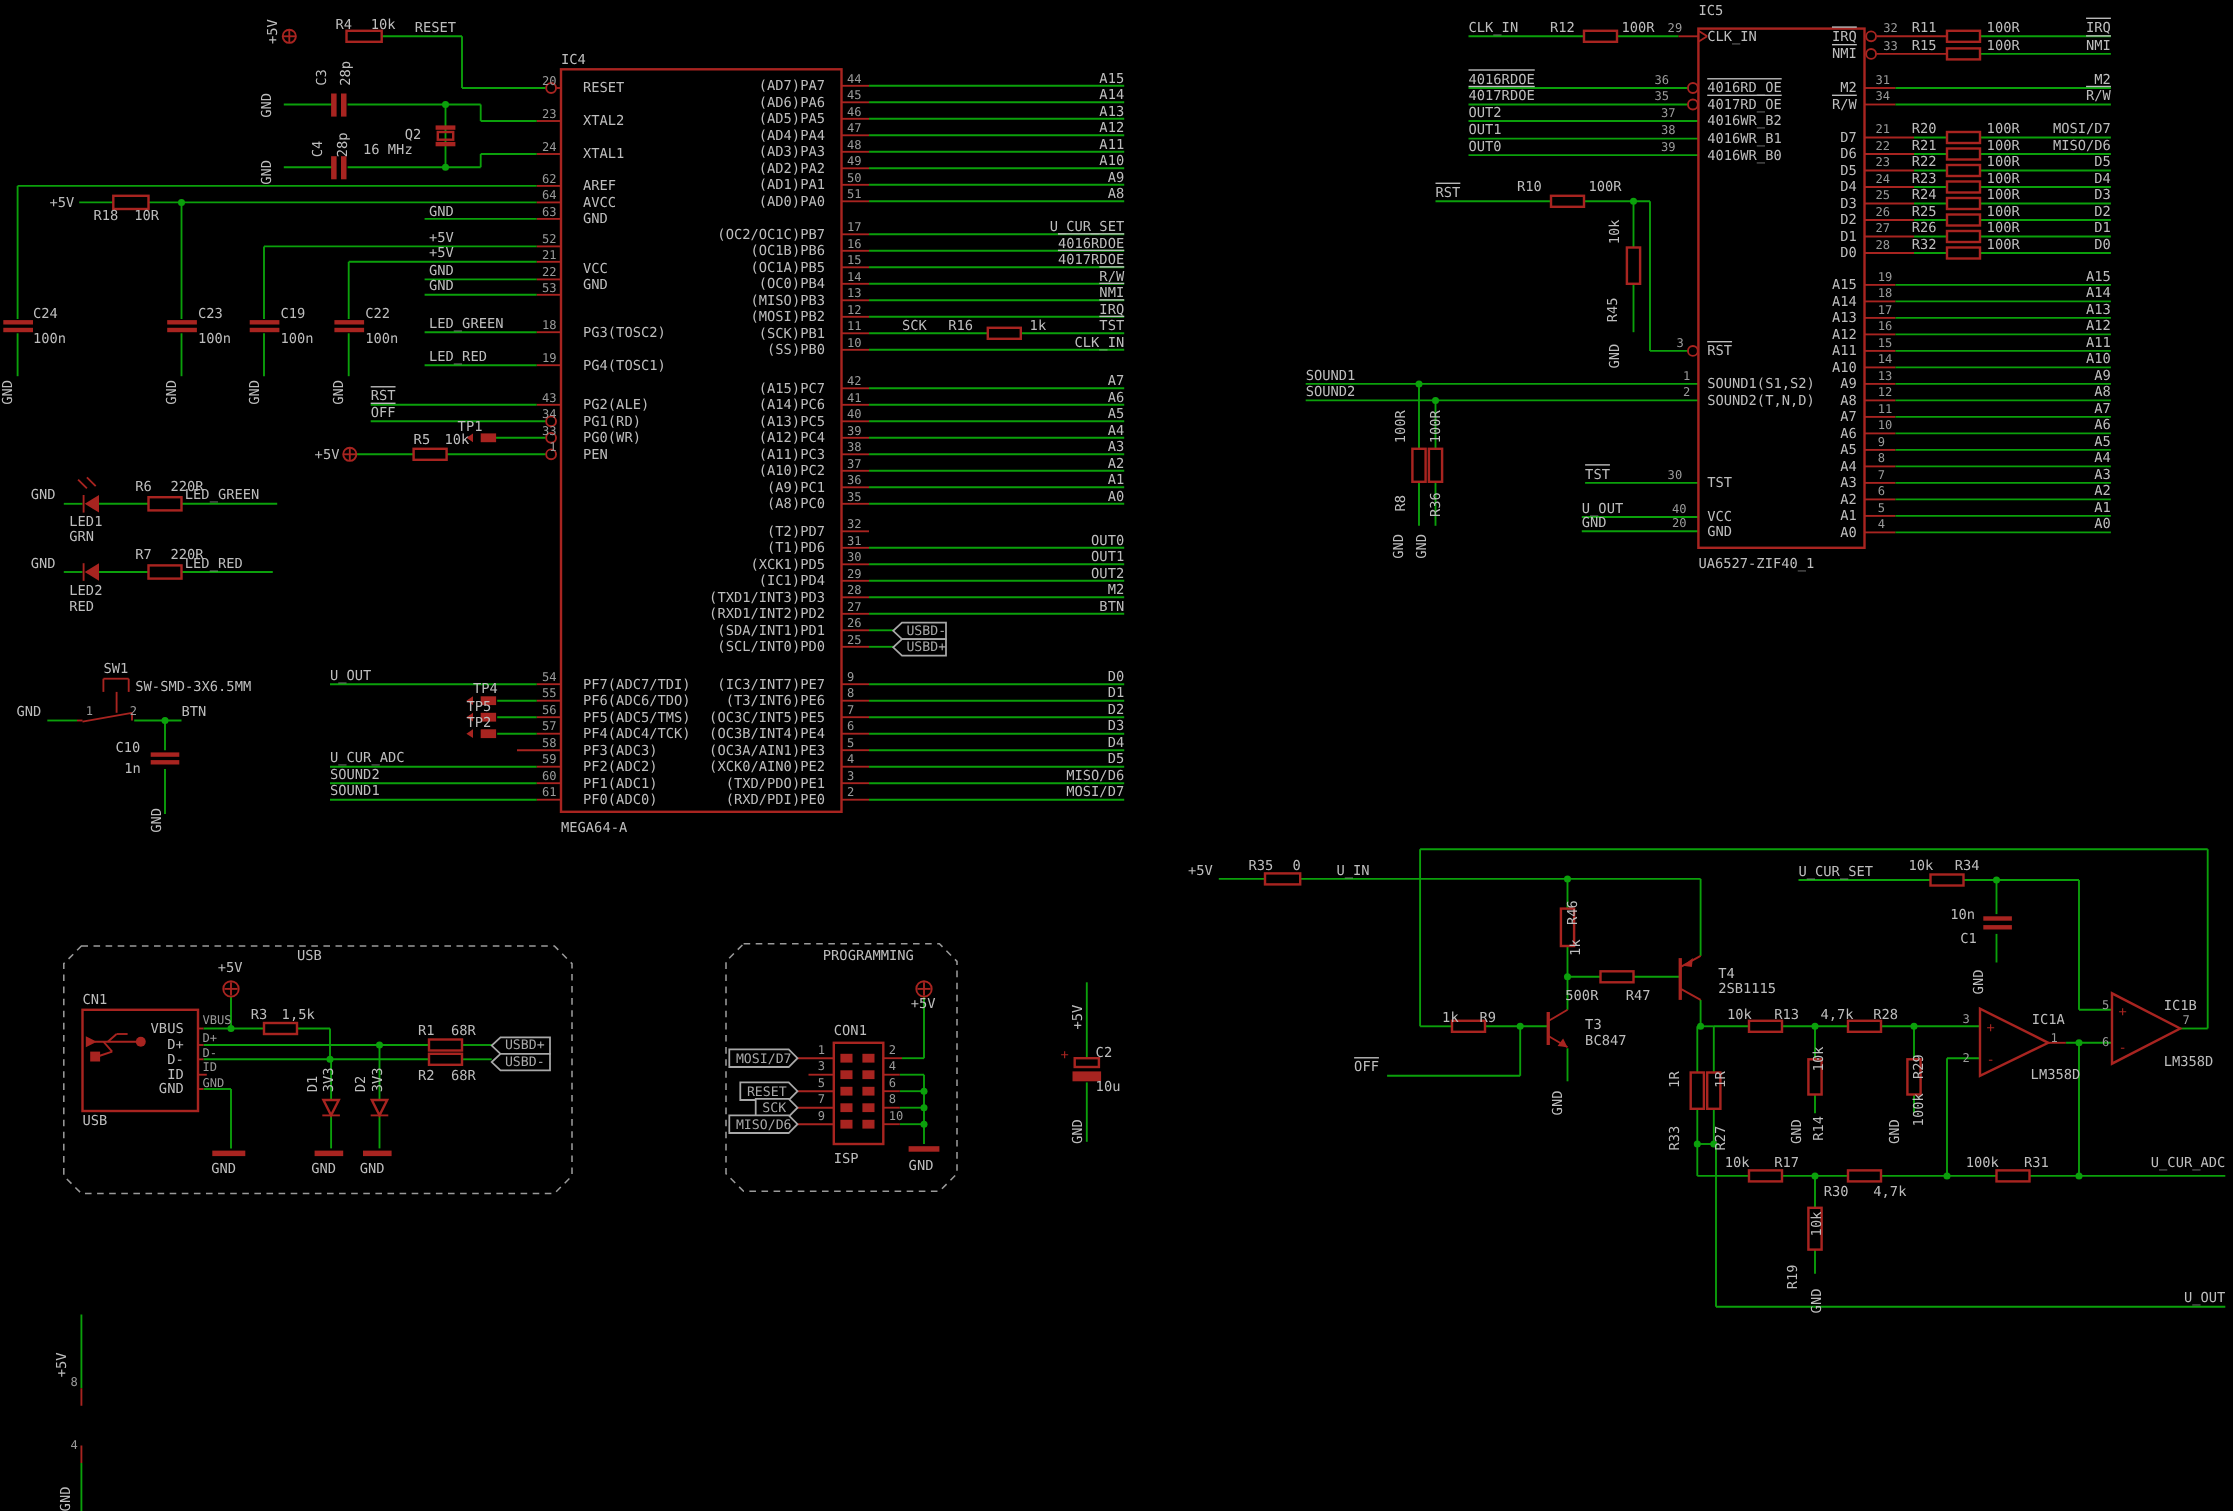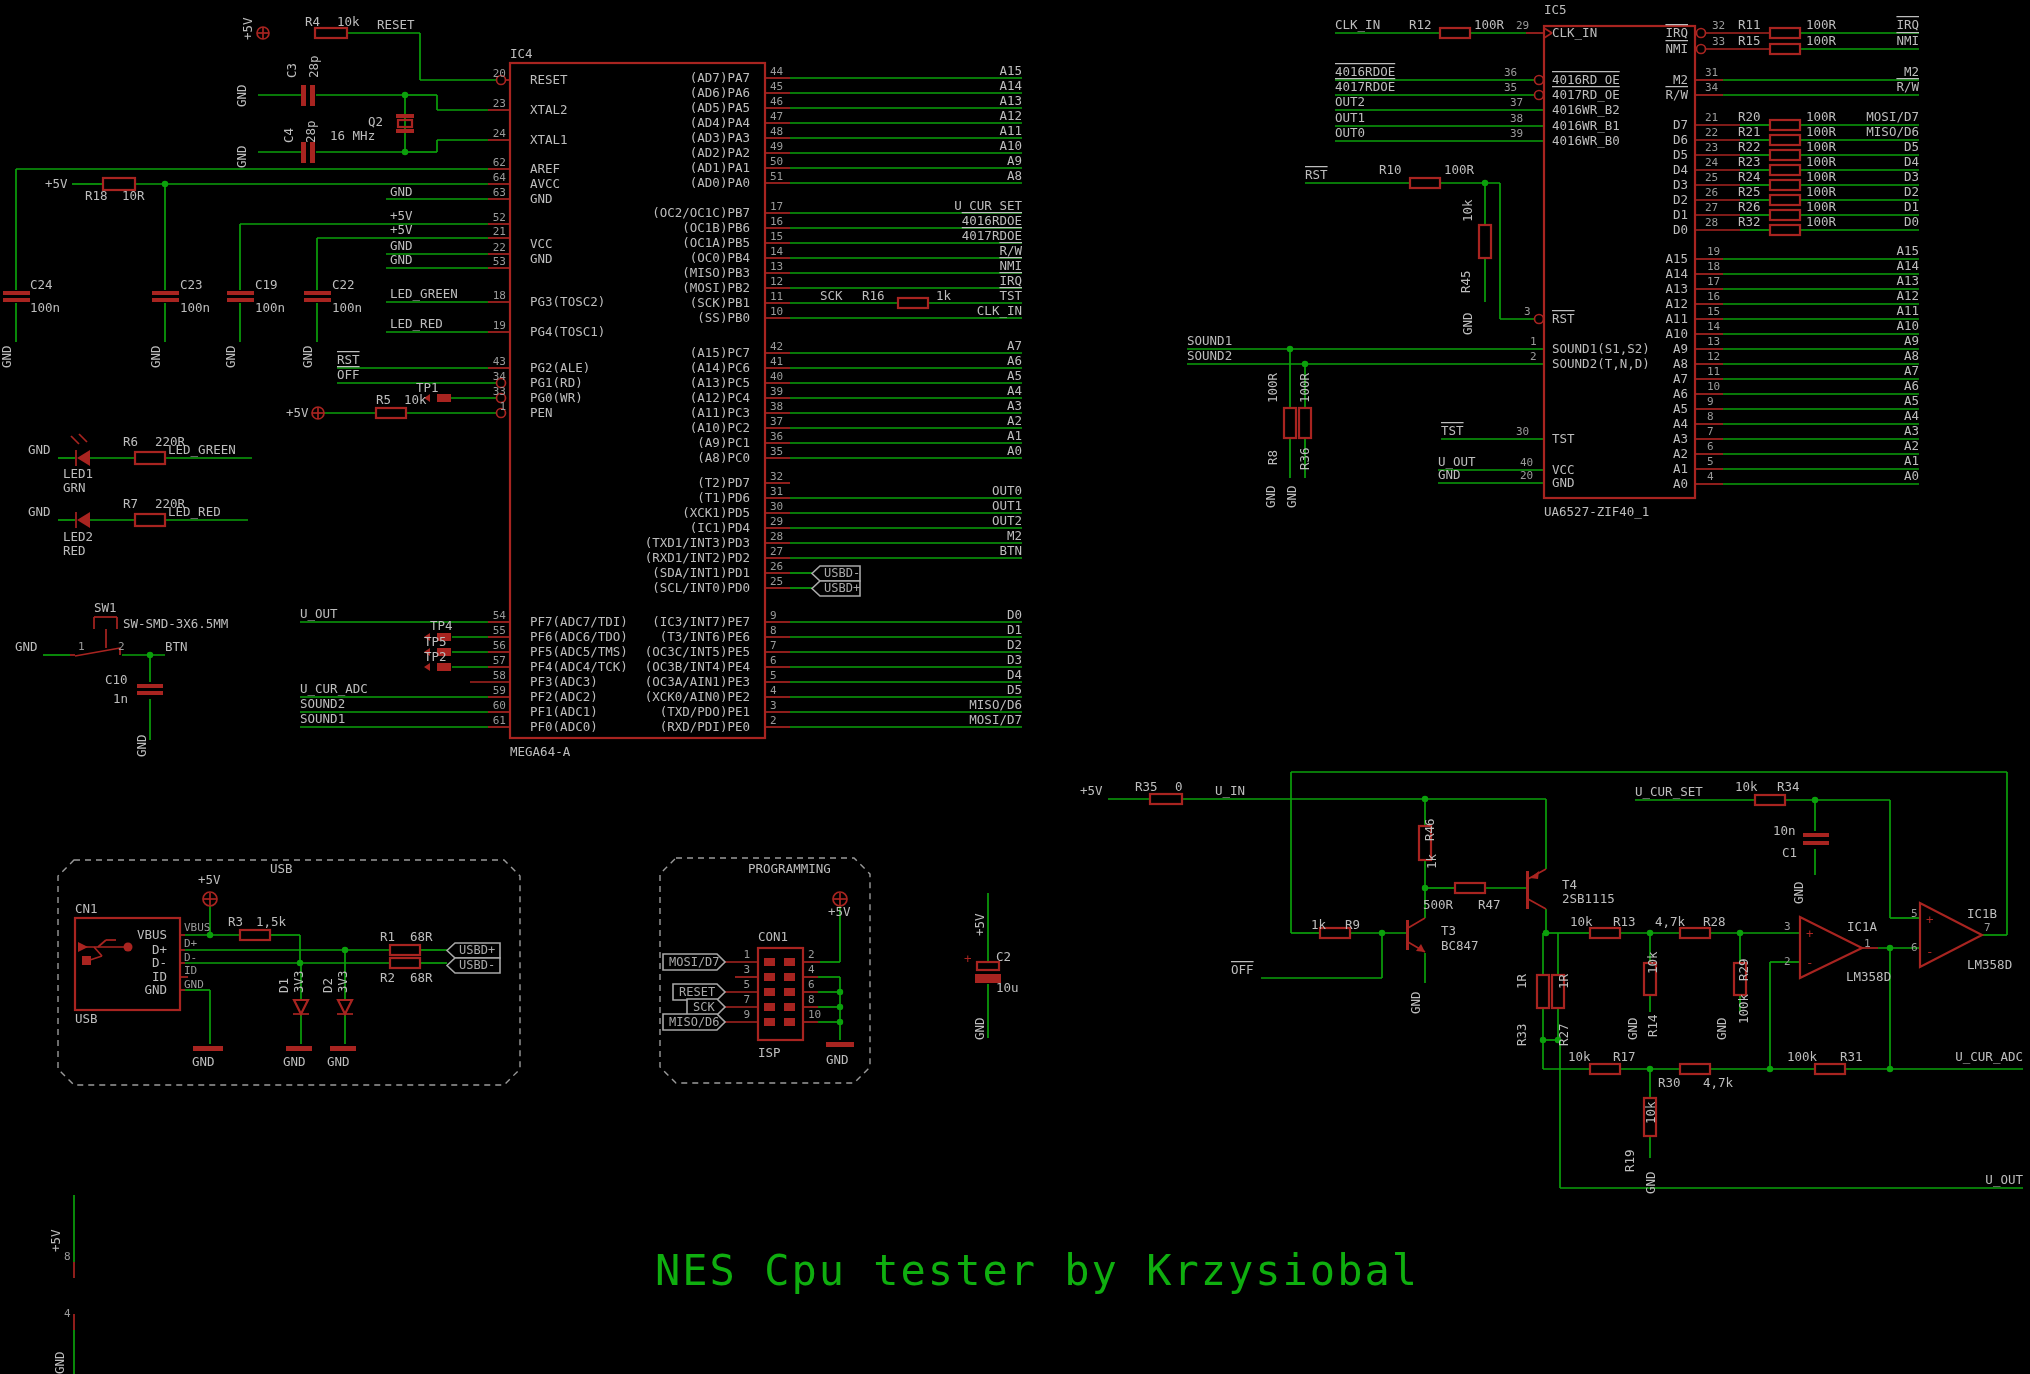--- a/index.html
+++ b/index.html
@@ -1035,14 +1035,13 @@
       <text x="2023" y="1061" fill="#bdbdbd" font-size="12.5" text-anchor="end">U_CUR_ADC</text>
       <text x="1655" y="1124" fill="#bdbdbd" font-size="12.5" transform="rotate(-90 1655 1124)">10k</text>
       <text x="1634" y="1172" fill="#bdbdbd" font-size="12.5" transform="rotate(-90 1634 1172)">R19</text>
       <text x="1655" y="1194" fill="#bdbdbd" font-size="12.5" transform="rotate(-90 1655 1194)">GND</text>
       <text x="2023" y="1184" fill="#bdbdbd" font-size="12.5" text-anchor="end">U_OUT</text>
       <text x="60" y="1252" fill="#bdbdbd" font-size="12.5" transform="rotate(-90 60 1252)">+5V</text>
       <text x="64" y="1260" fill="#9a9a9a" font-size="11">8</text>
       <text x="64" y="1317" fill="#9a9a9a" font-size="11">4</text>
       <text x="64" y="1374" fill="#bdbdbd" font-size="12.5" transform="rotate(-90 64 1374)">GND</text>
     </svg>
-  <div id="title">NES Cpu tester by Krzysiobal</div>
 </div>
 
 </body></html>

